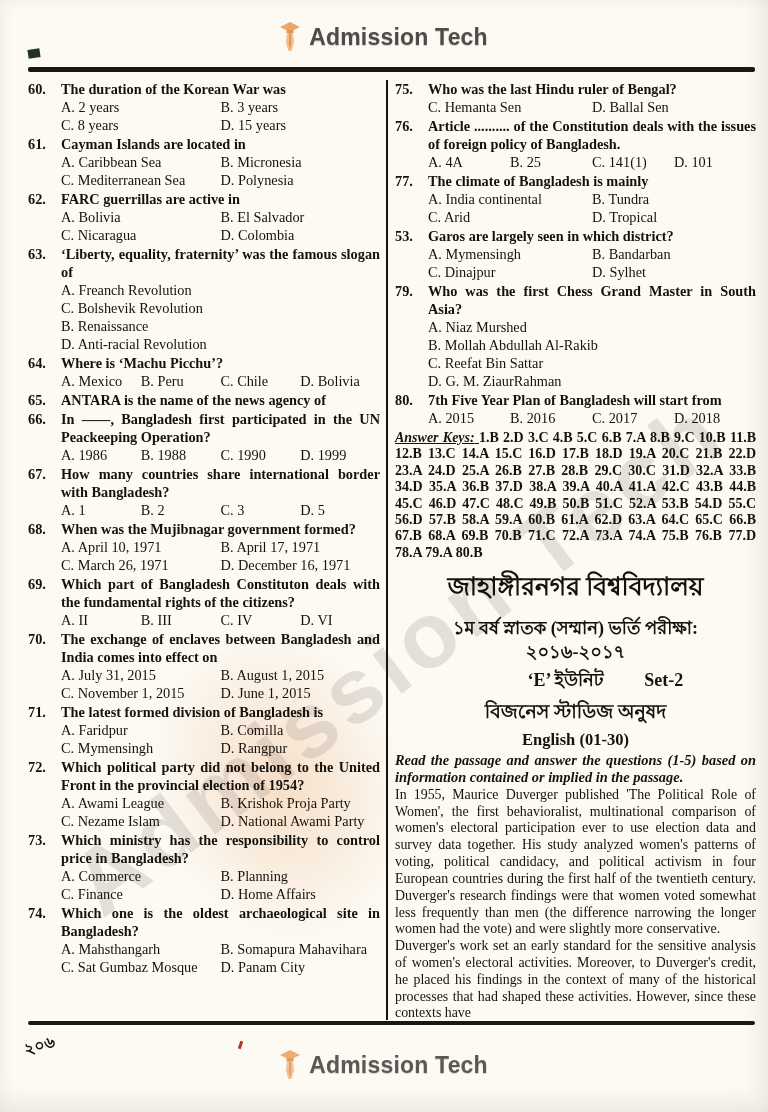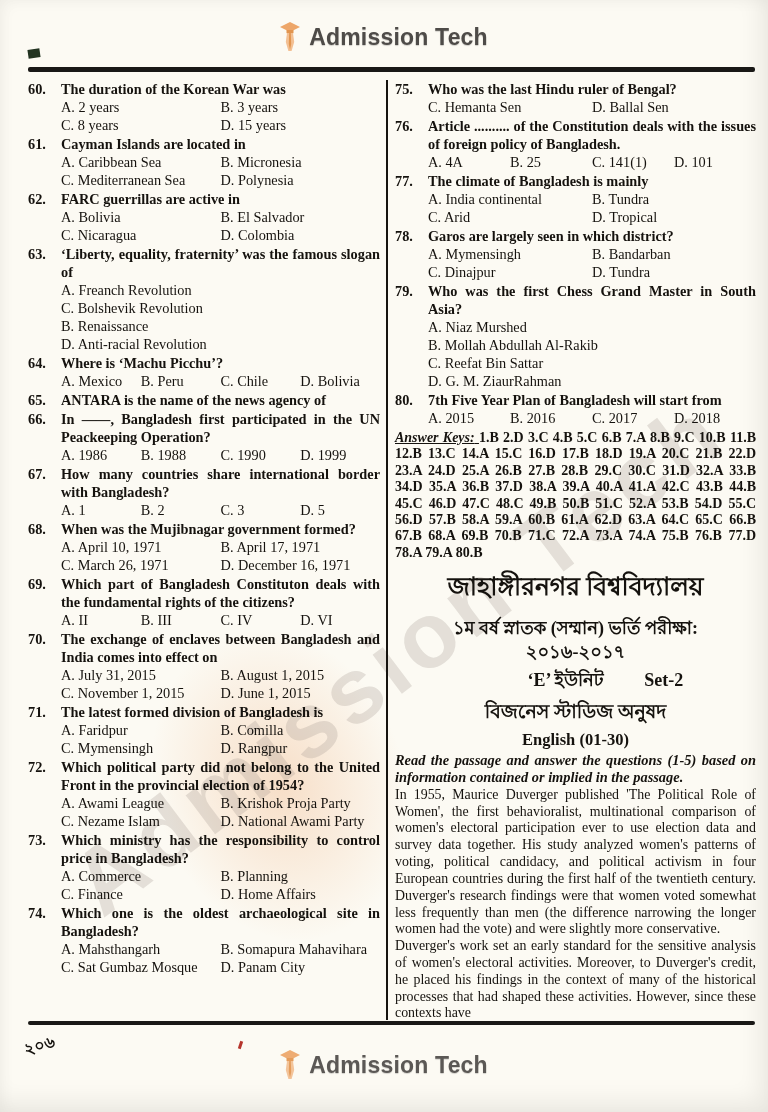--- a/index.html
+++ b/index.html
@@ -343,31 +343,31 @@
                   <span class="opt">B. Tundra</span>
                 </div>
                 <div class="opt-row">
                   <span class="opt">C. Arid</span>
                   <span class="opt">D. Tropical</span>
                 </div>
               </div>
     </div>
   </div>
           <div class="question">
-    <span class="q-no">78.</span>
+    <span class="q-no">53.</span>
     <div class="q-body">
       <div class="q-text">Garos are largely seen in which district?</div>
       <div class="q-opts">
                 <div class="opt-row">
                   <span class="opt">A. Mymensingh</span>
                   <span class="opt">B. Bandarban</span>
                 </div>
                 <div class="opt-row">
                   <span class="opt">C. Dinajpur</span>
-                  <span class="opt">D. Tundra</span>
+                  <span class="opt">D. Sylhet</span>
                 </div>
               </div>
     </div>
   </div>
           <div class="question">
     <span class="q-no">79.</span>
     <div class="q-body">
       <div class="q-text">Who was the first Chess Grand Master in South Asia?</div>
       <div class="q-opts">
                 <div class="opt-row">

